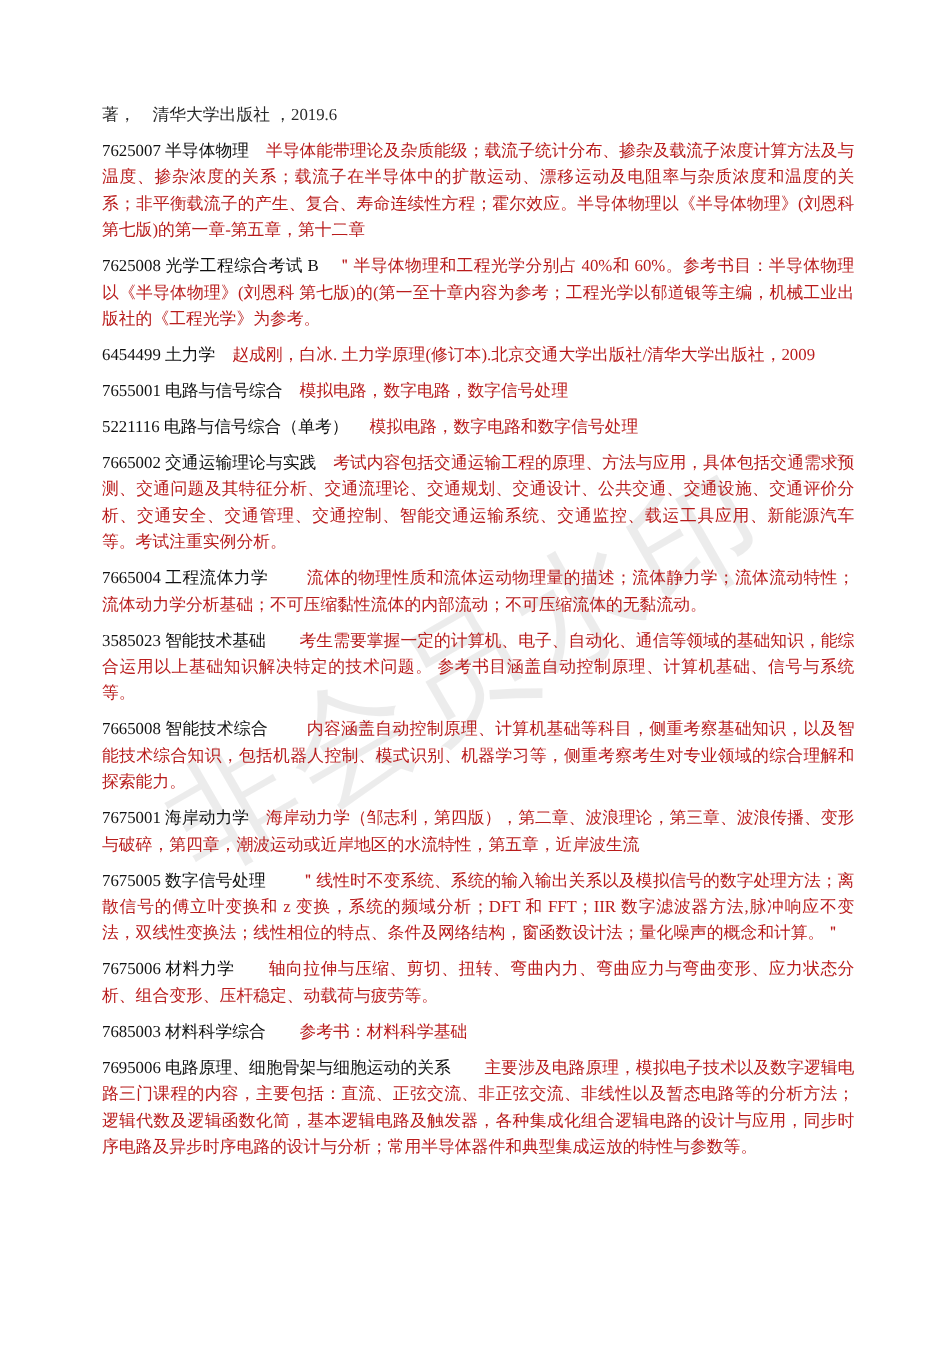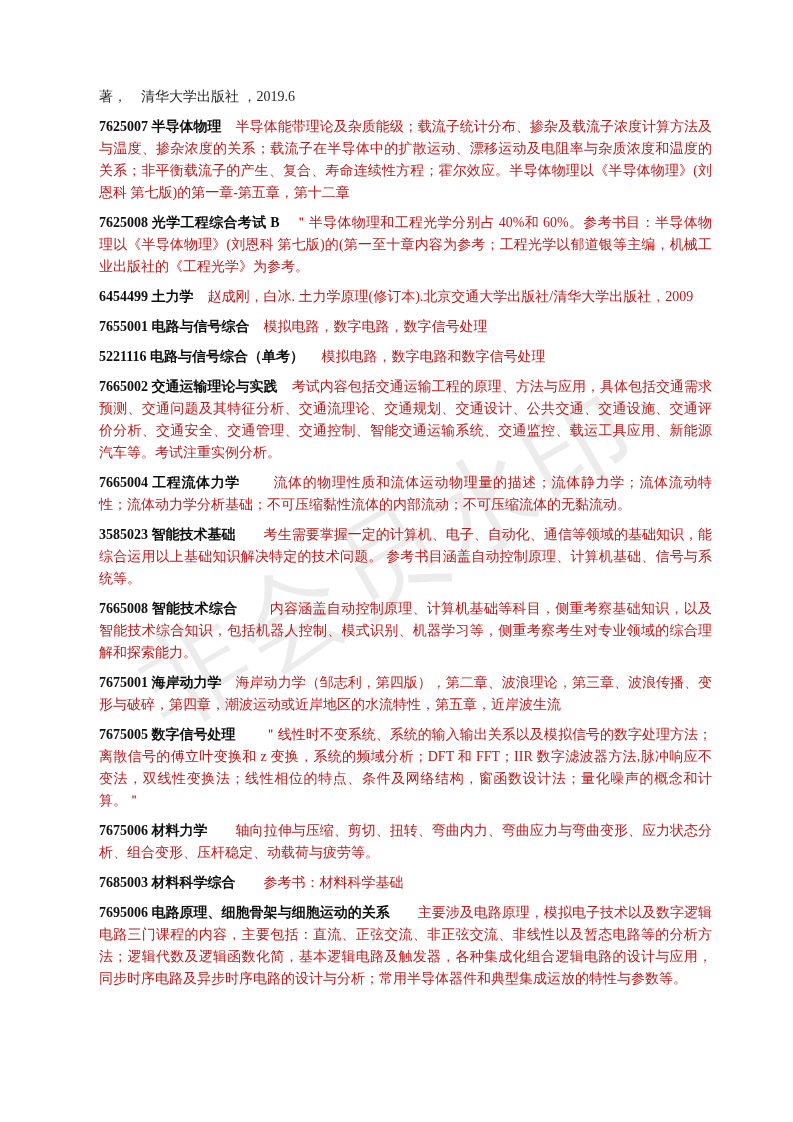--- a/index.html
+++ b/index.html
@@ -16,30 +16,30 @@
     font-family: "Liberation Serif", "DejaVu Serif", serif;
     color: #212121;
   }
   .content {
     position: absolute;
     left: 85px;
     top: 86px;
     width: 627px;
   }
   .content p {
-    margin: 0 0 8px 14px;
+    margin: 0 0 8px 0;
     font-size: 14px;
     line-height: 22px;
     text-align: justify;
     white-space: pre-wrap;
     word-break: break-all;
   }
   .entry .code,
   .entry .title {
-    font-weight: bold;
+    font-weight: normal;
     color: #101010;
   }
   .cont-line {
     color: #2a2a2a;
   }
   .desc {
     color: #b91c1c;
   }
   .watermark {
     position: absolute;

